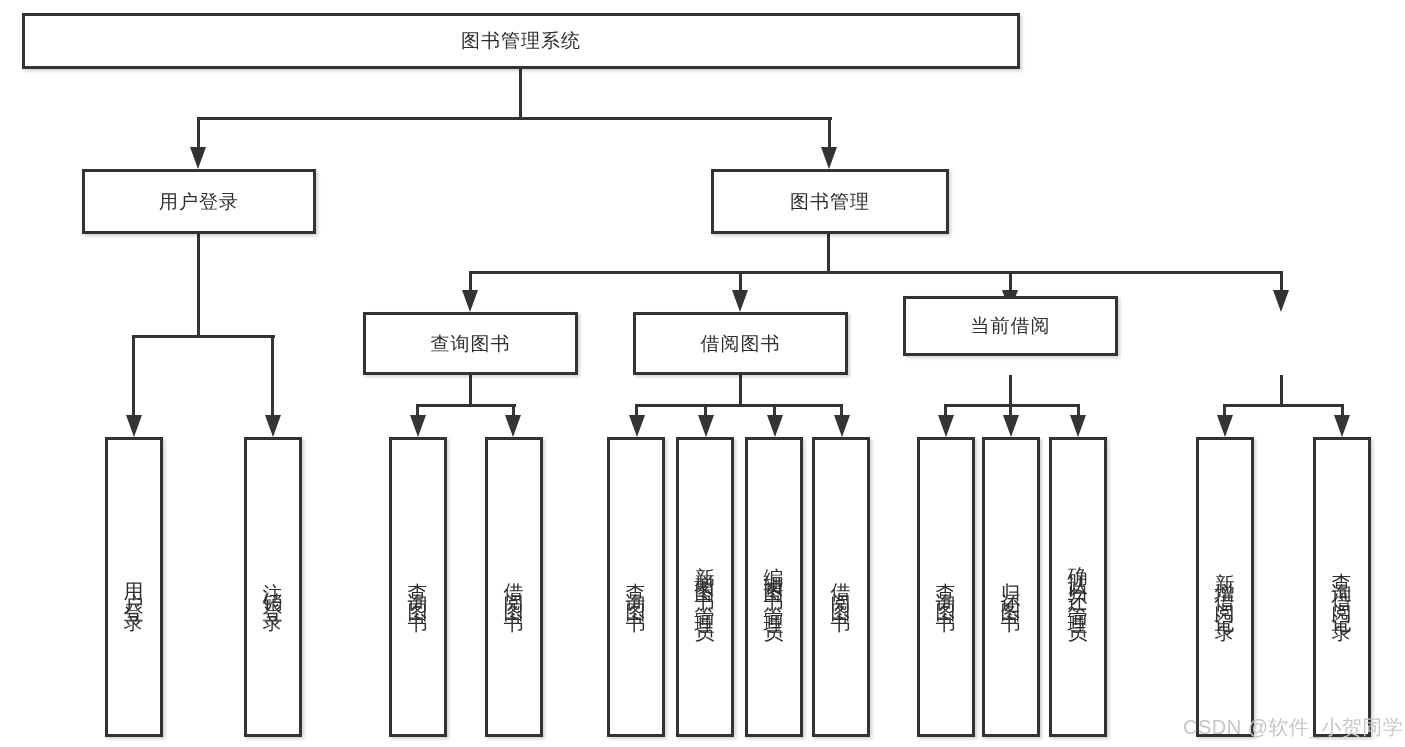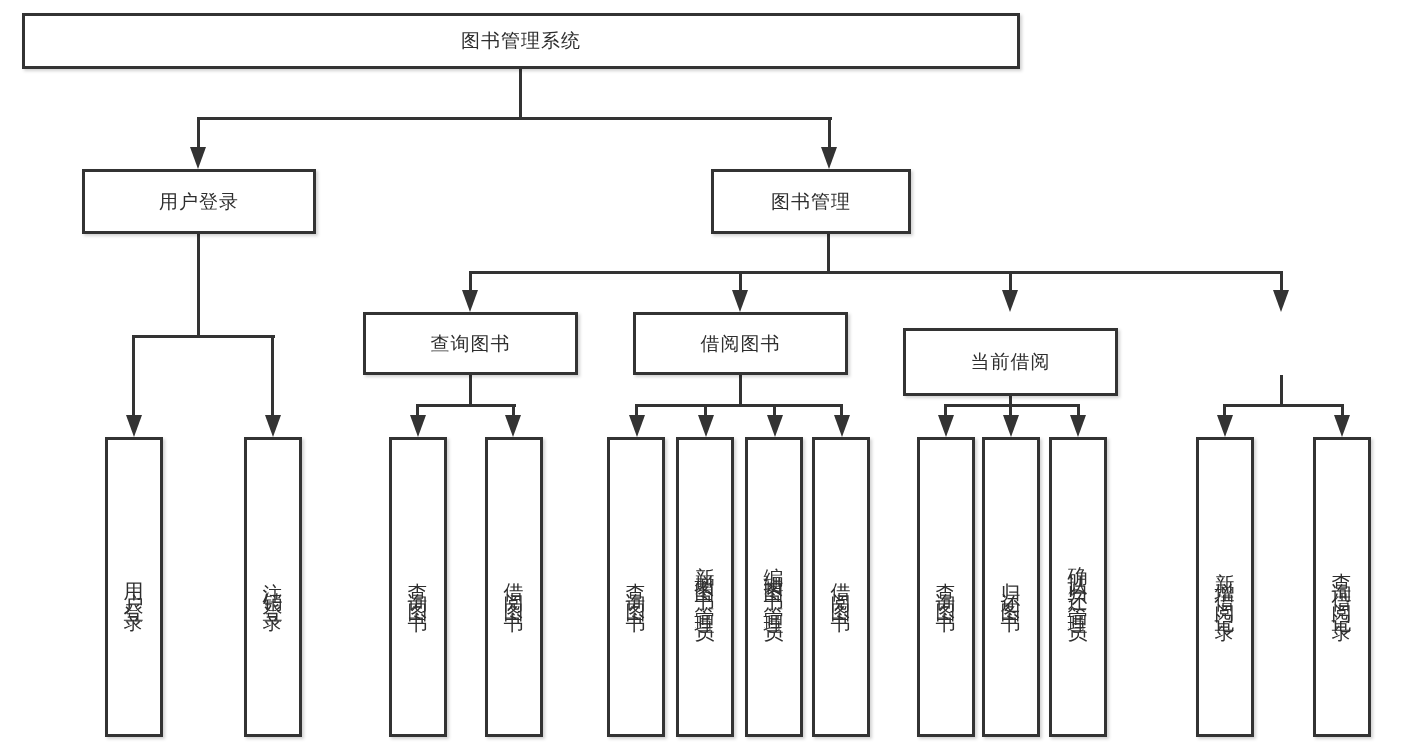--- a/index.html
+++ b/index.html
@@ -74,21 +74,21 @@
   <div class="line" style="left:519px; top:66px; width:3px; height:53px;"></div>
   <div class="line" style="left:197px; top:117px; width:635px; height:3px;"></div>
   <div class="line" style="left:197px; top:117px; width:3px; height:34px;"></div>
   <div class="line" style="left:828px; top:117px; width:3px; height:34px;"></div>
   <div class="arrow" style="left:190px; top:147px;"></div>
   <div class="arrow" style="left:821px; top:147px;"></div>
 
   <div class="box" style="left:82px; top:169px; width:234px; height:65px;">
     <span class="hlabel">用户登录</span>
   </div>
-  <div class="box" style="left:711px; top:169px; width:200px; height:65px;justify-content:center;">
+  <div class="box" style="left:711px; top:169px; width:238px; height:65px;justify-content:center;">
     <span class="hlabel">图书管理</span>
   </div>
 
   <div class="line" style="left:197px; top:234px; width:3px; height:104px;"></div>
   <div class="line" style="left:132px; top:335px; width:143px; height:3px;"></div>
   <div class="line" style="left:132px; top:335px; width:3px; height:83px;"></div>
   <div class="line" style="left:271px; top:335px; width:3px; height:83px;"></div>
   <div class="arrow" style="left:126px; top:415px;"></div>
   <div class="arrow" style="left:265px; top:415px;"></div>
 
@@ -102,21 +102,21 @@
   <div class="arrow" style="left:732px; top:290px;"></div>
   <div class="arrow" style="left:1002px; top:290px;"></div>
   <div class="arrow" style="left:1273px; top:290px;"></div>
 
   <div class="box" style="left:363px; top:312px; width:215px; height:63px;">
     <span class="hlabel">查询图书</span>
   </div>
   <div class="box" style="left:633px; top:312px; width:215px; height:63px;">
     <span class="hlabel">借阅图书</span>
   </div>
-  <div class="box" style="left:903px; top:328px; width:215px; height:68px;">
+  <div class="box" style="left:903px; top:296px; width:215px; height:60px;">
     <span class="hlabel">当前借阅</span>
   </div>
 
   <div class="line" style="left:469px; top:375px; width:3px; height:32px;"></div>
   <div class="line" style="left:416px; top:404px; width:100px; height:3px;"></div>
   <div class="line" style="left:416px; top:404px; width:3px; height:15px;"></div>
   <div class="line" style="left:512px; top:404px; width:3px; height:15px;"></div>
   <div class="arrow" style="left:410px; top:415px;"></div>
   <div class="arrow" style="left:505px; top:415px;"></div>
 
@@ -184,14 +184,15 @@
     <span class="vlabel" style="letter-spacing:8px;">确认归还（管理员）</span>
   </div>
 
   <div class="box" style="left:1196px; top:437px; width:58px; height:300px;">
     <span class="vlabel">新增借阅记录</span>
   </div>
   <div class="box" style="left:1313px; top:437px; width:58px; height:300px;">
     <span class="vlabel">查询借阅记录</span>
   </div>
 
+  <div class="watermark">CSDN @软件_小贺同学</div>
 
 </div>
 
 </body></html>

